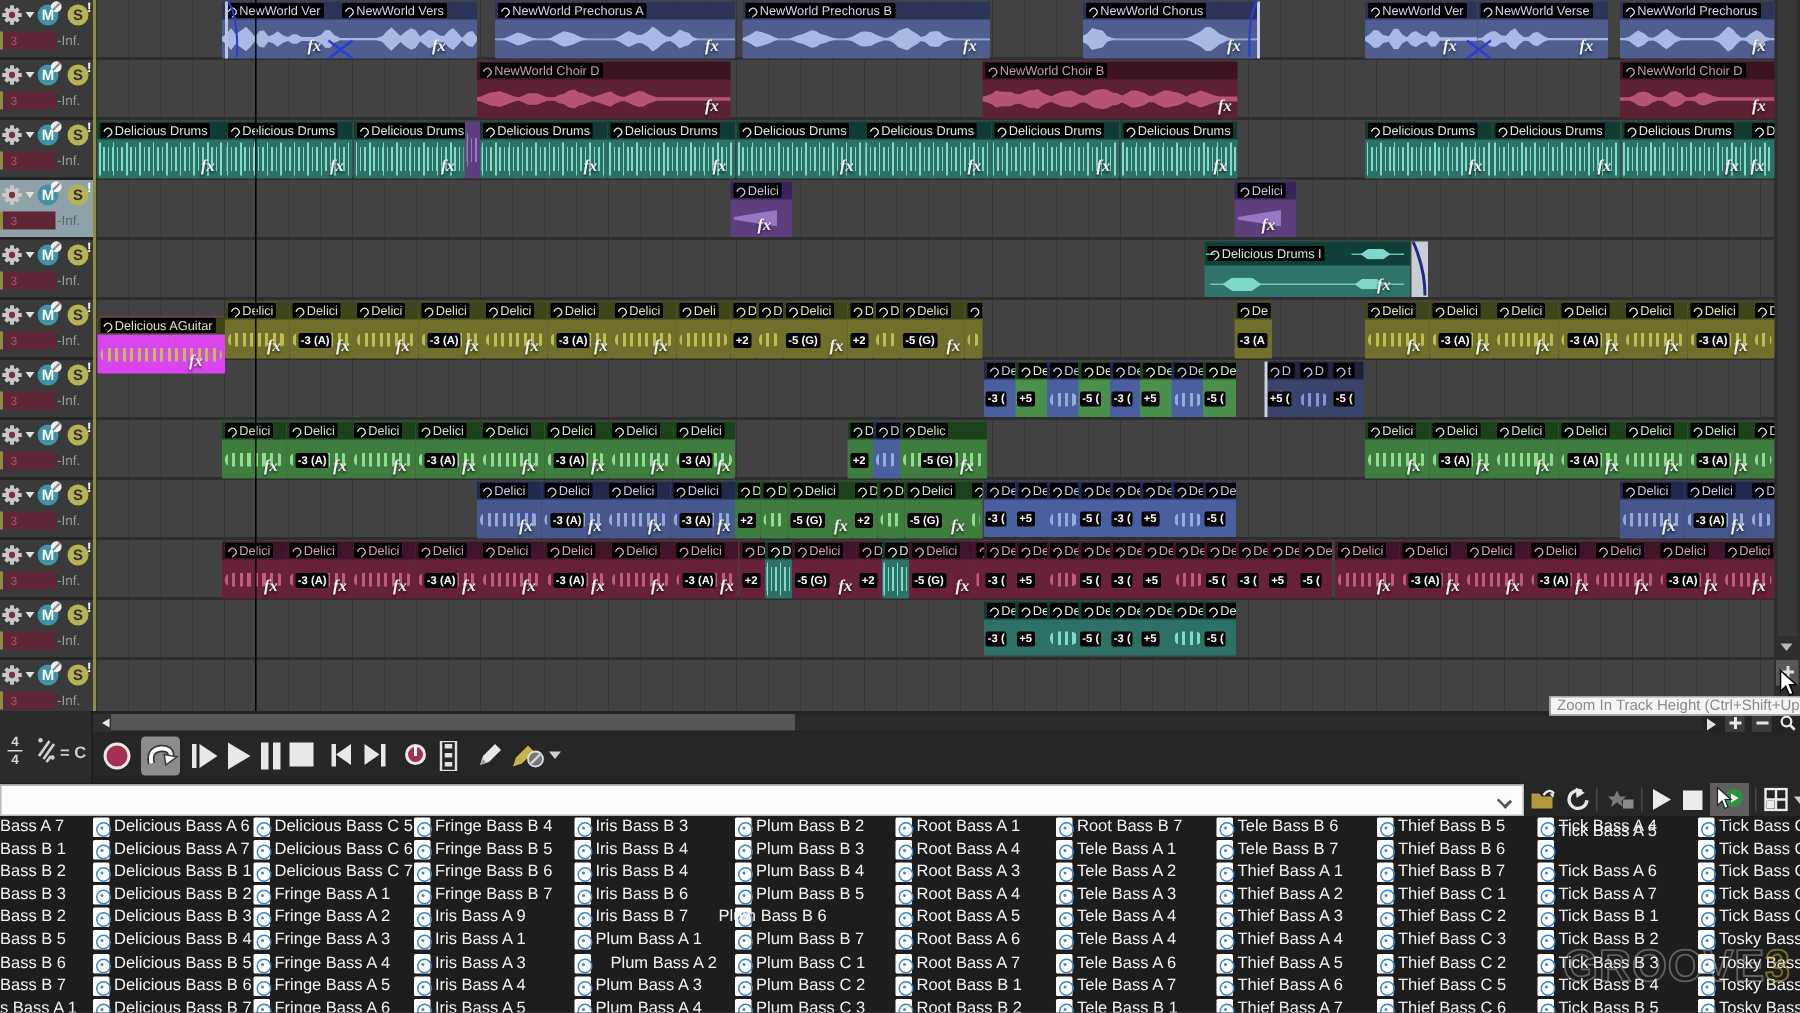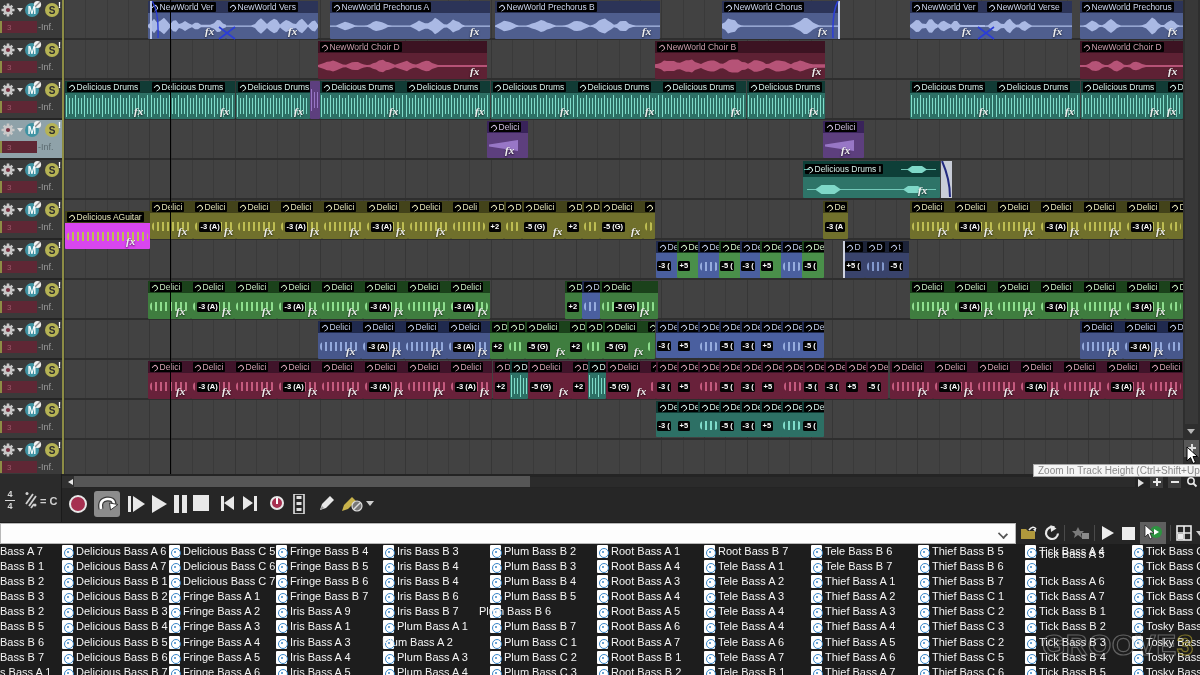--- a/index.html
+++ b/index.html
@@ -1198,21 +1198,21 @@
     <div class="mtxt" style="left:397px;top:560px">Iris Bass B 4</div>
     <div class="mi" style="left:383px;top:575px"></div>
     <div class="mtxt" style="left:397px;top:575px">Iris Bass B 4</div>
     <div class="mi" style="left:383px;top:590px"></div>
     <div class="mtxt" style="left:397px;top:590px">Iris Bass B 6</div>
     <div class="mi" style="left:383px;top:605px"></div>
     <div class="mtxt" style="left:397px;top:605px">Iris Bass B 7</div>
     <div class="mi" style="left:383px;top:620px"></div>
     <div class="mtxt" style="left:397px;top:620px">Plum Bass A 1</div>
     <div class="mi" style="left:383px;top:636px"></div>
-    <div class="mtxt" style="left:382px;top:636px">Plum Bass A 2</div>
+    <div class="mtxt" style="left:407px;top:636px">Plum Bass A 2</div>
     <div class="mi" style="left:383px;top:651px"></div>
     <div class="mtxt" style="left:397px;top:651px">Plum Bass A 3</div>
     <div class="mi" style="left:383px;top:666px"></div>
     <div class="mtxt" style="left:397px;top:666px">Plum Bass A 4</div>
     <div class="mi" style="left:490px;top:545px"></div>
     <div class="mtxt" style="left:504px;top:545px">Plum Bass B 2</div>
     <div class="mi" style="left:490px;top:560px"></div>
     <div class="mtxt" style="left:504px;top:560px">Plum Bass B 3</div>
     <div class="mi" style="left:490px;top:575px"></div>
     <div class="mtxt" style="left:504px;top:575px">Plum Bass B 4</div>

